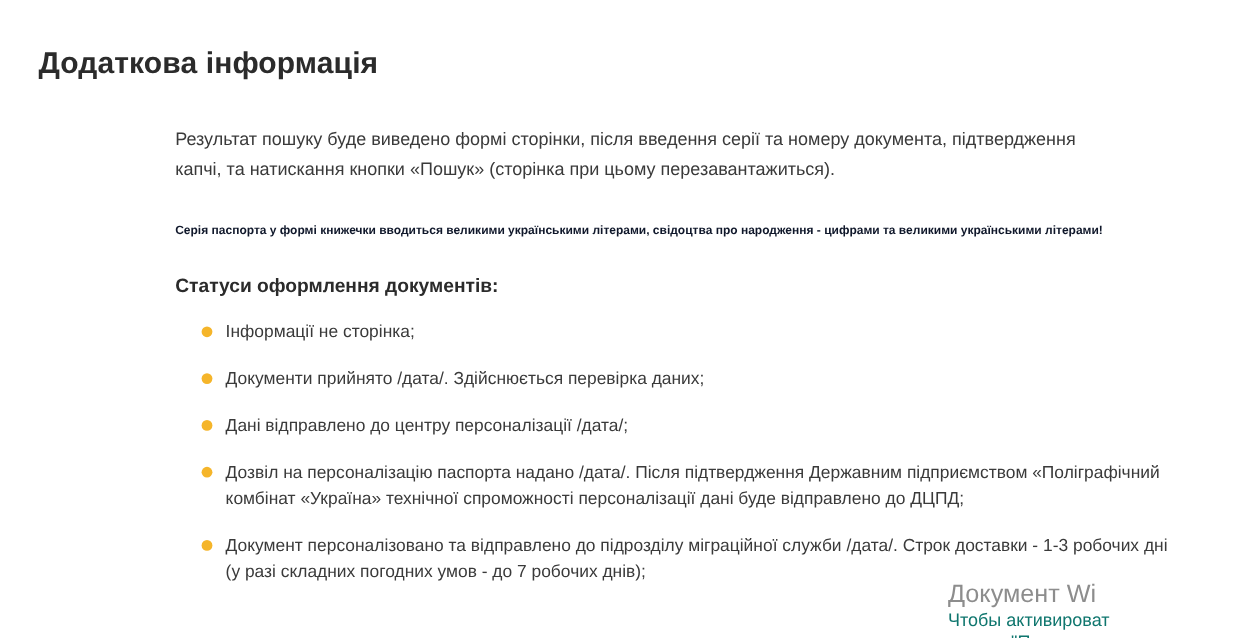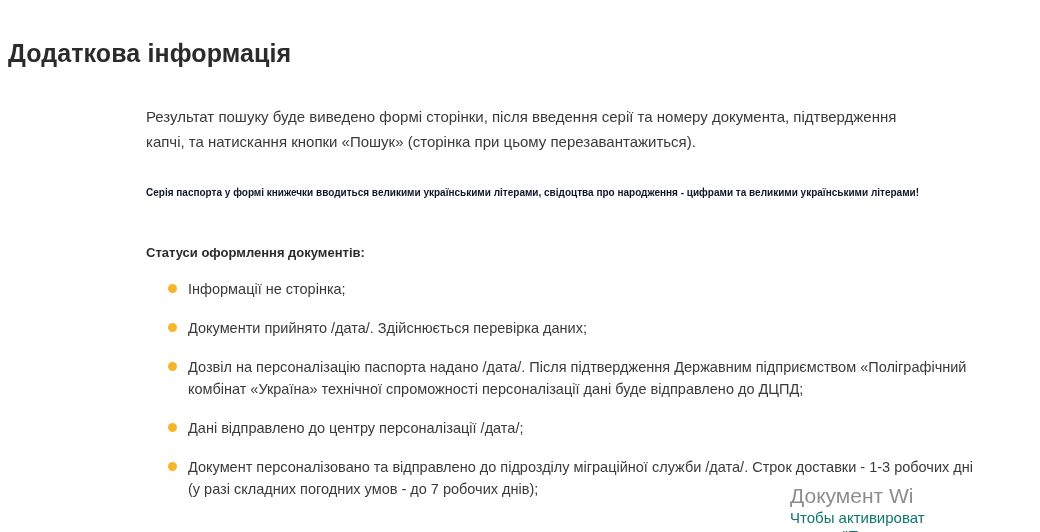--- a/index.html
+++ b/index.html
@@ -18,21 +18,21 @@
   .page {
     position: relative;
     width: 1040px;
     height: 532px;
     box-sizing: border-box;
   }
   .page-title {
     font-size: 25px;
     font-weight: bold;
     color: #2b2b2b;
-    padding: 22px 0 0 8px;
+    padding: 22px 0 0 32px;
     letter-spacing: 0.1px;
   }
   .content {
     margin-left: 146px;
     margin-top: 36px;
     width: 830px;
   }
   .intro {
     font-size: 15px;
     line-height: 25px;
@@ -41,22 +41,22 @@
   }
   .warning-red {
     margin-top: 26px;
     font-size: 10px;
     font-weight: bold;
     line-height: 25px;
     color: #0f172a;
     max-width: 815px;
   }
   .statuses-heading {
-    margin-top: 40px;
-    font-size: 13px;
+    margin-top: 25px;
+    font-size: 16px;
     font-weight: bold;
     color: #2b2b2b;
   }
   ul.status-list {
     margin: 18px 0 0 0;
     padding: 0;
     list-style: none;
   }
   ul.status-list li {
     position: relative;
@@ -122,25 +122,25 @@
       <li>
         <span class="bullet"></span>
         <span>Інформації не сторінка;</span>
       </li>
       <li>
         <span class="bullet"></span>
         <span>Документи прийнято /дата/. Здійснюється перевірка даних;</span>
       </li>
       <li>
         <span class="bullet"></span>
-        <span>Дозвіл на персоналізацію паспорта надано /дата/. Після підтвердження Державним підприємством «Поліграфічний комбінат «Україна» технічної спроможності персоналізації дані буде відправлено до ДЦПД;</span>
+        <span>Дані відправлено до центру персоналізації /дата/;</span>
       </li>
       <li>
         <span class="bullet"></span>
-        <span>Дані відправлено до центру персоналізації /дата/;</span>
+        <span>Дозвіл на персоналізацію паспорта надано /дата/. Після підтвердження Державним підприємством «Поліграфічний комбінат «Україна» технічної спроможності персоналізації дані буде відправлено до ДЦПД;</span>
       </li>
       <li>
         <span class="bullet"></span>
         <span>Документ персоналізовано та відправлено до підрозділу міграційної служби /дата/. Строк доставки - 1-3 робочих дні (у разі складних погодних умов - до 7 робочих днів);</span>
       </li>
       <li>
         
         
       </li>
     </ul>

